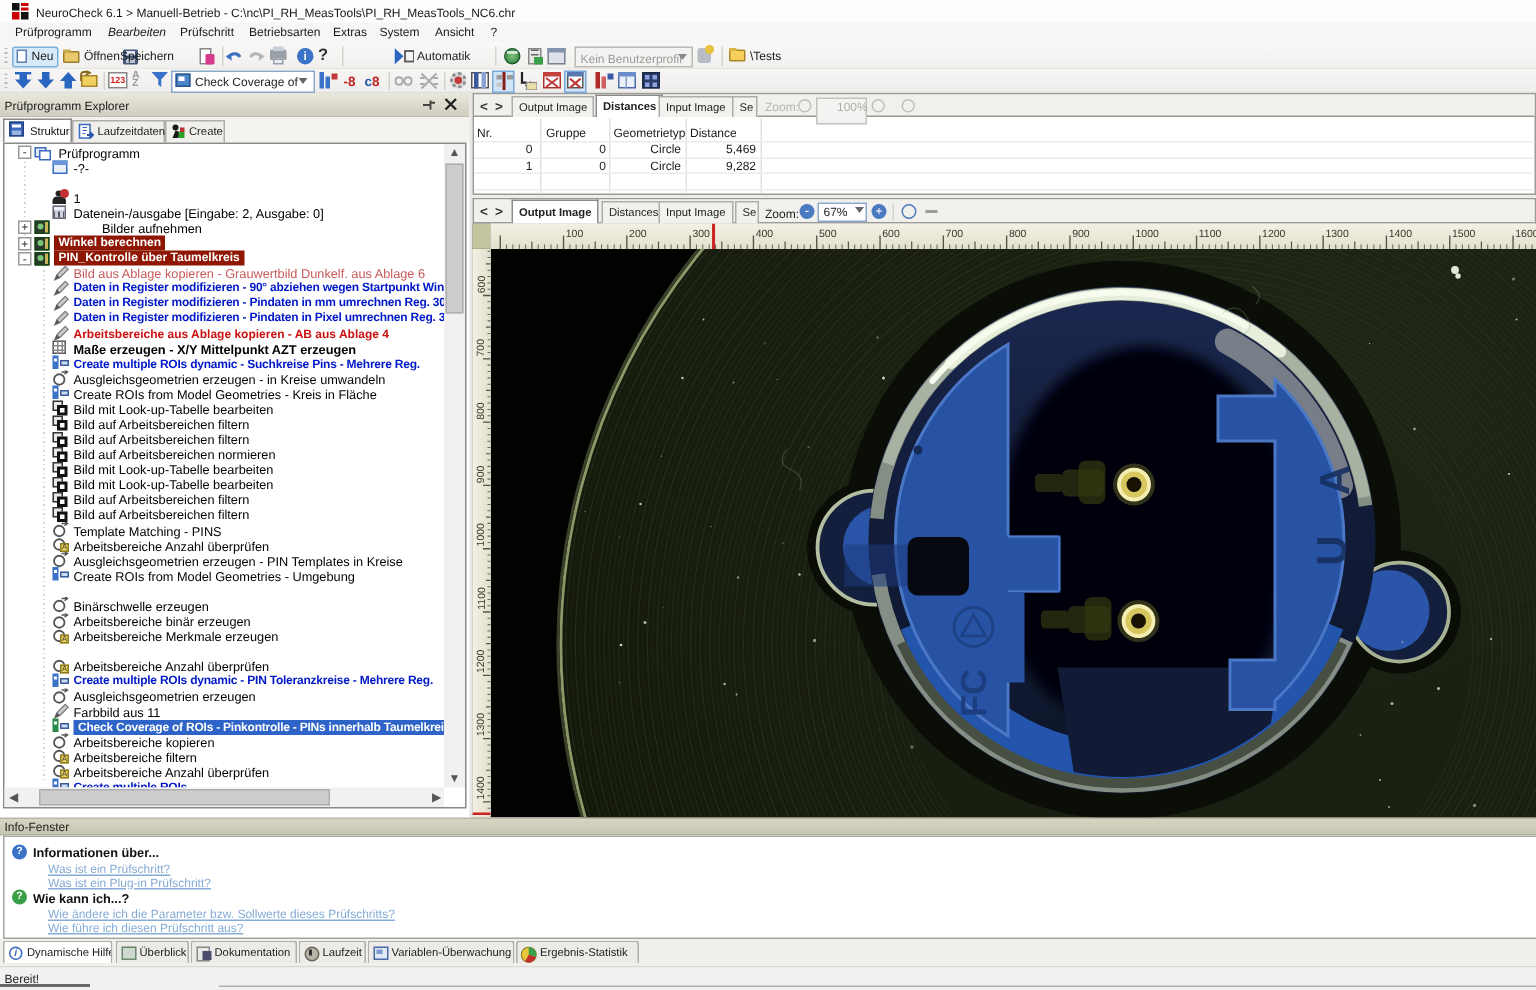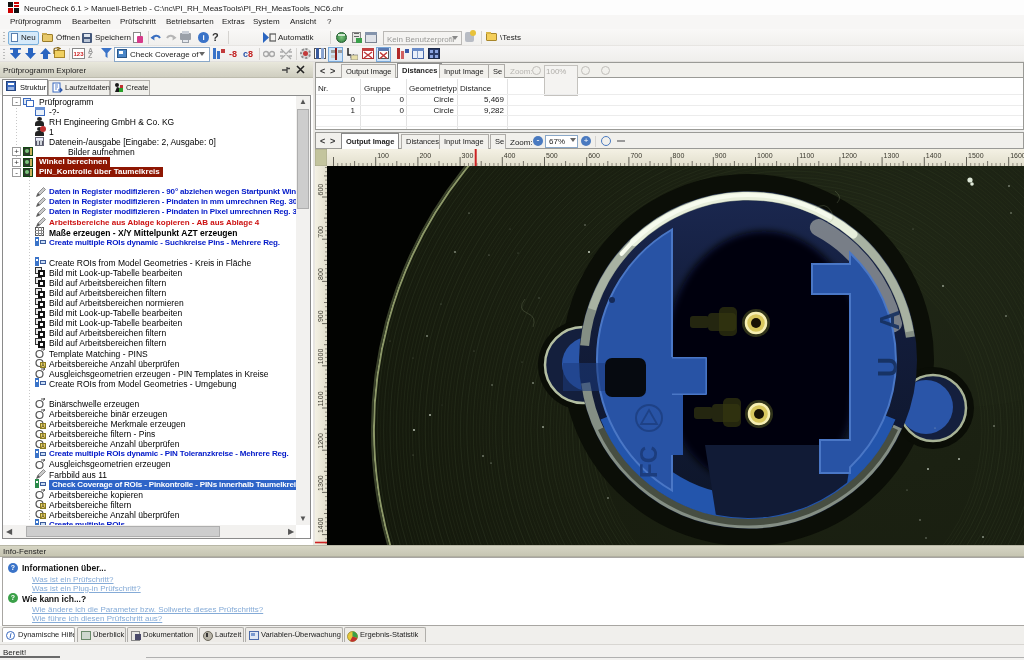--- a/index.html
+++ b/index.html
@@ -34,42 +34,42 @@
  <div class="ab" style="left:0;top:0;width:5px;height:5px;background:#111;"></div>
  <div class="ab" style="left:6px;top:0;width:5px;height:2px;background:#c00;"></div>
  <div class="ab" style="left:6px;top:3px;width:5px;height:2px;background:#c00;"></div>
  <div class="ab" style="left:0;top:6px;width:5px;height:5px;background:#c00;"></div>
  <div class="ab" style="left:6px;top:6px;width:5px;height:5px;background:#111;"></div>
 </div>
 <div class="ab t9" style="left:24px;top:4px;font-size:8px;color:#1a1a1a;">NeuroCheck 6.1 &gt; Manuell-Betrieb - C:\nc\PI_RH_MeasTools\PI_RH_MeasTools_NC6.chr</div>
 
 <div class="ab" style="left:0;top:15px;width:1024px;height:14px;background:#f7f6f5;"></div>
 <div class="ab t9" style="left:10px;top:17px;">Prüfprogramm</div>
-<div class="ab t9" style="left:72px;top:17px;">Bearbeiten</div>
+<div class="ab t9" style="left:72px;top:17px;font-style:italic;">Bearbeiten</div>
 <div class="ab t9" style="left:120px;top:17px;">Prüfschritt</div>
 <div class="ab t9" style="left:166px;top:17px;">Betriebsarten</div>
 <div class="ab t9" style="left:222px;top:17px;">Extras</div>
 <div class="ab t9" style="left:253px;top:17px;">System</div>
 <div class="ab t9" style="left:290px;top:17px;">Ansicht</div>
 <div class="ab t9" style="left:327px;top:17px;">?</div>
 <div class="ab" style="left:0;top:29px;width:1024px;height:17px;background:linear-gradient(#f9f8f7,#f1f0ee);border-bottom:1px solid #e7e5e2;"></div>
 <div class="ab" style="left:3px;top:32px;width:2px;height:11px;background:repeating-linear-gradient(#bbb 0 1px,transparent 1px 3px);"></div>
 
 <div class="ab" style="left:8px;top:30.5px;width:31px;height:14px;background:#d6eafa;border:1px solid #7ab0dc;border-radius:2px;"></div>
 <div class="ab" style="left:11px;top:33px;width:7px;height:9px;background:#fff;border:1px solid #5a7fae;"></div>
 <div class="ab t9" style="left:21px;top:33px;">Neu</div>
 
 <div class="ab" style="left:42px;top:34px;width:11px;height:8px;background:#e8c96a;border:1px solid #9a7c28;border-radius:1px;"></div>
 <div class="ab" style="left:42px;top:33px;width:5px;height:2px;background:#c9a94e;"></div>
 <div class="ab t9" style="left:56px;top:33px;">Öffnen</div>
 
 <div class="ab" style="left:82px;top:33px;width:10px;height:10px;background:#45597c;border-radius:1px;"></div>
 <div class="ab" style="left:84px;top:34px;width:6px;height:3px;background:#dfe6ee;"></div>
 <div class="ab" style="left:84px;top:39px;width:6px;height:3px;background:#b9c4d4;"></div>
-<div class="ab t9" style="left:95px;top:33px;">Speichern</div>
+<div class="ab t9" style="left:80px;top:33px;">Speichern</div>
 
 <div class="ab" style="left:133px;top:32px;width:8px;height:11px;background:#fff;border:1px solid #888;"></div>
 <div class="ab" style="left:137px;top:36px;width:6px;height:7px;background:#d63a8a;border-radius:1px;"></div>
 
 <div class="sep1" style="left:148px;top:31px;height:13px;"></div>
 
 <svg class="ic" style="left:150px;top:32px;" width="12" height="12" viewBox="0 0 12 12">
     <path d="M2.5 7 A4 4 0 0 1 10 6" fill="none" stroke="#3a6fc0" stroke-width="2"></path>
     <path d="M0.5 5.5 L4.5 8.5 L4 3.5 Z" fill="#3a6fc0"></path>
   </svg>
@@ -249,25 +249,20 @@
       <span class="exp" style="left:9px;top:0.5px;">-</span>
       <div class="ab" style="left:20px;top:1px;width:8px;height:7px;background:#dfe8f4;border:1px solid #3a6ac0;"></div>
       <div class="ab" style="left:23px;top:3px;width:8px;height:7px;background:#fff;border:1px solid #3a6ac0;"></div>
       <span class="tx" style="left:36px;">Prüfprogramm</span>
     </div>
 <div class="tr" style="top:10.6px;width:293px;">
       <div class="ab" style="left:32px;top:0.5px;width:10px;height:9px;background:#e8f0fa;border:1px solid #3a6ac0;"></div>
       <div class="ab" style="left:32px;top:0.5px;width:10px;height:3px;background:#6a94d8;"></div>
       <span class="tx" style="left:46px;">-?-</span>
     </div>
-<div class="tr" style="top:20.7px;width:293px;">
-      <div class="ab" style="left:34px;top:0.5px;width:5px;height:4px;border-radius:50%;background:#222;"></div>
-      <div class="ab" style="left:32px;top:4.5px;width:9px;height:5px;border-radius:3px 3px 0 0;background:#222;"></div>
-      <span class="tx" style="left:46px;">RH Engineering GmbH &amp; Co. KG</span>
-    </div>
 <div class="tr" style="top:30.7px;width:293px;">
       <div class="ab" style="left:34px;top:0.5px;width:5px;height:4px;border-radius:50%;background:#222;"></div>
       <div class="ab" style="left:32px;top:4.5px;width:9px;height:5px;border-radius:3px 3px 0 0;background:#222;"></div>
       <div class="ab" style="left:37px;top:-0.5px;width:6px;height:6px;border-radius:50%;background:#c03030;"></div>
       <span class="tx" style="left:46px;">1</span>
     </div>
 <div class="tr" style="top:40.8px;width:293px;">
       <div class="ab" style="left:32px;top:0.5px;width:9px;height:9px;background:#cfd4da;border:1px solid #667;"></div>
       <div class="ab" style="left:33px;top:1.5px;width:7px;height:2px;background:#eef;"></div>
       <div class="ab" style="left:33px;top:4.5px;width:7px;height:4px;background:repeating-linear-gradient(90deg,#556 0 1px,transparent 1px 3px);"></div>
@@ -286,20 +281,27 @@
       <div class="ab" style="left:22px;top:2.5px;width:4px;height:4px;border-radius:50%;background:#7ac47a;"></div>
       <div class="ab" style="left:27px;top:1.5px;width:2px;height:7px;background:#c8b45a;"></div>
       <span class="tx mar" style="left:33px;">Winkel berechnen</span>
     </div>
 <div class="tr" style="top:71.1px;width:293px;">
       <span class="exp" style="left:9px;top:0.5px;">-</span>
       <div class="ab" style="left:20px;top:0.5px;width:10px;height:9px;background:#2a3a2a;border:1px solid #141;"></div>
       <div class="ab" style="left:22px;top:2.5px;width:4px;height:4px;border-radius:50%;background:#7ac47a;"></div>
       <div class="ab" style="left:27px;top:1.5px;width:2px;height:7px;background:#c8b45a;"></div>
       <span class="tx mar" style="left:33px;">PIN_Kontrolle über Taumelkreis</span>
+    </div>
+<div class="tr" style="top:81.1px;width:293px;">
+      <svg class="ic" style="left:32px;top:-0.5px;" width="11" height="11" viewBox="0 0 11 11">
+        <path d="M1.5 9.5 L3 6 L8.5 0.5 L10.5 2.5 L5 8 Z" fill="#c9c9c9" stroke="#777" stroke-width="0.8"></path>
+        <path d="M1.5 9.5 L3 6 L5 8 Z" fill="#555"></path>
+      </svg>
+      <span class="tx rr" style="left:46px;">Bild aus Ablage kopieren - Grauwertbild Dunkelf. aus Ablage 6</span>
     </div>
 <div class="tr" style="top:91.2px;width:293px;">
       <svg class="ic" style="left:32px;top:-0.5px;" width="11" height="11" viewBox="0 0 11 11">
         <path d="M1.5 9.5 L3 6 L8.5 0.5 L10.5 2.5 L5 8 Z" fill="#c9c9c9" stroke="#777" stroke-width="0.8"></path>
         <path d="M1.5 9.5 L3 6 L5 8 Z" fill="#555"></path>
       </svg>
       <span class="tx bb" style="left:46px;">Daten in Register modifizieren - 90° abziehen wegen Startpunkt Winkel</span>
     </div>
 <div class="tr" style="top:101.3px;width:293px;">
       <svg class="ic" style="left:32px;top:-0.5px;" width="11" height="11" viewBox="0 0 11 11">
@@ -329,20 +331,27 @@
       <div class="ab" style="left:32px;top:2.5px;width:9px;height:1px;background:#888;"></div>
       <div class="ab" style="left:32px;top:5.5px;width:9px;height:1px;background:#888;"></div>
       <span class="tx" style="left:46px;">Maße erzeugen - X/Y Mittelpunkt AZT erzeugen</span>
     </div>
 <div class="tr" style="top:141.6px;width:293px;">
       <div class="ab" style="left:32px;top:-0.5px;width:4px;height:9px;background:#3a73c8;"></div>
       <div class="ab" style="left:33px;top:1.5px;width:2px;height:2px;background:#fff;"></div>
       <div class="ab" style="left:37px;top:2.5px;width:6px;height:4px;background:#caddf4;border:1px solid #3a5a9a;"></div>
       <span class="tx bb" style="left:46px;">Create multiple ROIs dynamic - Suchkreise Pins - Mehrere Reg.</span>
     </div>
+<div class="tr" style="top:151.7px;width:293px;">
+      <svg class="ic" style="left:32px;top:-0.5px;" width="11" height="11" viewBox="0 0 11 11">
+        <circle cx="4.5" cy="6" r="3.5" fill="none" stroke="#555" stroke-width="1.2"></circle>
+        <path d="M6 1 H10 M8 -0.5 L10 1 L8 2.5" stroke="#555" stroke-width="1" fill="none"></path>
+      </svg>
+      <span class="tx" style="left:46px;">Ausgleichsgeometrien erzeugen - in Kreise umwandeln</span>
+    </div>
 <div class="tr" style="top:161.8px;width:293px;">
       <div class="ab" style="left:32px;top:-0.5px;width:4px;height:9px;background:#3a73c8;"></div>
       <div class="ab" style="left:33px;top:1.5px;width:2px;height:2px;background:#fff;"></div>
       <div class="ab" style="left:37px;top:2.5px;width:6px;height:4px;background:#caddf4;border:1px solid #3a5a9a;"></div>
       <span class="tx" style="left:46px;">Create ROIs from Model Geometries - Kreis in Fläche</span>
     </div>
 <div class="tr" style="top:171.9px;width:293px;">
       <div class="ab" style="left:32px;top:-0.5px;width:7px;height:7px;background:#e8e8e8;border:1px solid #333;"></div>
       <div class="ab" style="left:35px;top:2.5px;width:7px;height:7px;background:#fff;border:2px solid #111;"></div>
       <span class="tx" style="left:46px;">Bild mit Look-up-Tabelle bearbeiten</span>
@@ -422,27 +431,20 @@
         <path d="M6 1 H10 M8 -0.5 L10 1 L8 2.5" stroke="#555" stroke-width="1" fill="none"></path>
       </svg>
       <span class="tx" style="left:46px;">Arbeitsbereiche binär erzeugen</span>
     </div>
 <div class="tr" style="top:323.1px;width:293px;">
       <svg class="ic" style="left:32px;top:-0.5px;" width="11" height="11" viewBox="0 0 11 11">
         <circle cx="4.5" cy="5" r="3.5" fill="none" stroke="#555" stroke-width="1.2"></circle>
       </svg>
       <div class="ab" style="left:37px;top:3.5px;width:6px;height:6px;background:#e8d060;border:1px solid #8a7a20;font-size:5px;line-height:5px;text-align:center;color:#333;">A</div>
       <span class="tx" style="left:46px;">Arbeitsbereiche Merkmale erzeugen</span>
-    </div>
-<div class="tr" style="top:333.1px;width:293px;">
-      <svg class="ic" style="left:32px;top:-0.5px;" width="11" height="11" viewBox="0 0 11 11">
-        <circle cx="4.5" cy="5" r="3.5" fill="none" stroke="#555" stroke-width="1.2"></circle>
-      </svg>
-      <div class="ab" style="left:37px;top:3.5px;width:6px;height:6px;background:#e8d060;border:1px solid #8a7a20;font-size:5px;line-height:5px;text-align:center;color:#333;">A</div>
-      <span class="tx" style="left:46px;">Arbeitsbereiche filtern - Pins</span>
     </div>
 <div class="tr" style="top:343.2px;width:293px;">
       <svg class="ic" style="left:32px;top:-0.5px;" width="11" height="11" viewBox="0 0 11 11">
         <circle cx="4.5" cy="5" r="3.5" fill="none" stroke="#555" stroke-width="1.2"></circle>
       </svg>
       <div class="ab" style="left:37px;top:3.5px;width:6px;height:6px;background:#e8d060;border:1px solid #8a7a20;font-size:5px;line-height:5px;text-align:center;color:#333;">A</div>
       <span class="tx" style="left:46px;">Arbeitsbereiche Anzahl überprüfen</span>
     </div>
 <div class="tr" style="top:353.3px;width:293px;">
       <div class="ab" style="left:32px;top:-0.5px;width:4px;height:9px;background:#3a73c8;"></div>
@@ -513,21 +515,21 @@
 <div class="ab" style="left:316px;top:63px;width:707px;height:15px;background:#f1f0ec;border-bottom:1px solid #9a9a96;"></div>
 
 <div class="ab" style="left:320px;top:66px;font-size:9px;font-weight:bold;color:#333;">&lt;</div>
 <div class="ab" style="left:330px;top:66px;font-size:9px;font-weight:bold;color:#333;">&gt;</div>
 <div class="tab" style="left:341px;top:64px;">Output Image</div>
 <div class="tab act" style="left:397px;top:63px;height:15px;">Distances</div>
 <div class="tab" style="left:439px;top:64px;">Input Image</div>
 <div class="tab" style="left:488px;top:64px;width:17px;">Se</div>
 <div class="ab" style="left:510px;top:67px;font-size:8px;color:#b8b6b2;">Zoom:</div>
 <div class="ab" style="left:532px;top:66px;width:9px;height:9px;border-radius:50%;border:1px solid #c0beba;"></div>
-<div class="ab" style="left:544px;top:64.5px;width:34px;height:31px;background:#f4f3f1;border:1px solid #c4c2be;font-size:8px;line-height:12px;color:#b0aeaa;padding-left:1px;">100%</div>
+<div class="ab" style="left:544px;top:64.5px;width:34px;height:18px;background:#f4f3f1;border:1px solid #c4c2be;font-size:8px;line-height:12px;color:#b0aeaa;padding-left:13px;">100%</div>
 <div class="ab" style="left:581px;top:66px;width:9px;height:9px;border-radius:50%;border:1px solid #c0beba;"></div>
 <div class="ab" style="left:601px;top:66px;width:9px;height:9px;border-radius:50%;border:1px solid #c0beba;"></div>
 
 <div class="ab" style="left:360px;top:79px;width:1px;height:50px;background:#e2e2e2;"></div>
 <div class="ab" style="left:406px;top:79px;width:1px;height:50px;background:#e2e2e2;"></div>
 <div class="ab" style="left:457px;top:79px;width:1px;height:50px;background:#e2e2e2;"></div>
 <div class="ab" style="left:507px;top:79px;width:1px;height:50px;background:#e2e2e2;"></div>
 <div class="ab" style="left:316px;top:94px;width:707px;height:1px;background:#ececec;"></div>
 <div class="ab" style="left:316px;top:105px;width:707px;height:1px;background:#ececec;"></div>
 <div class="ab" style="left:316px;top:115px;width:707px;height:1px;background:#ececec;"></div>

